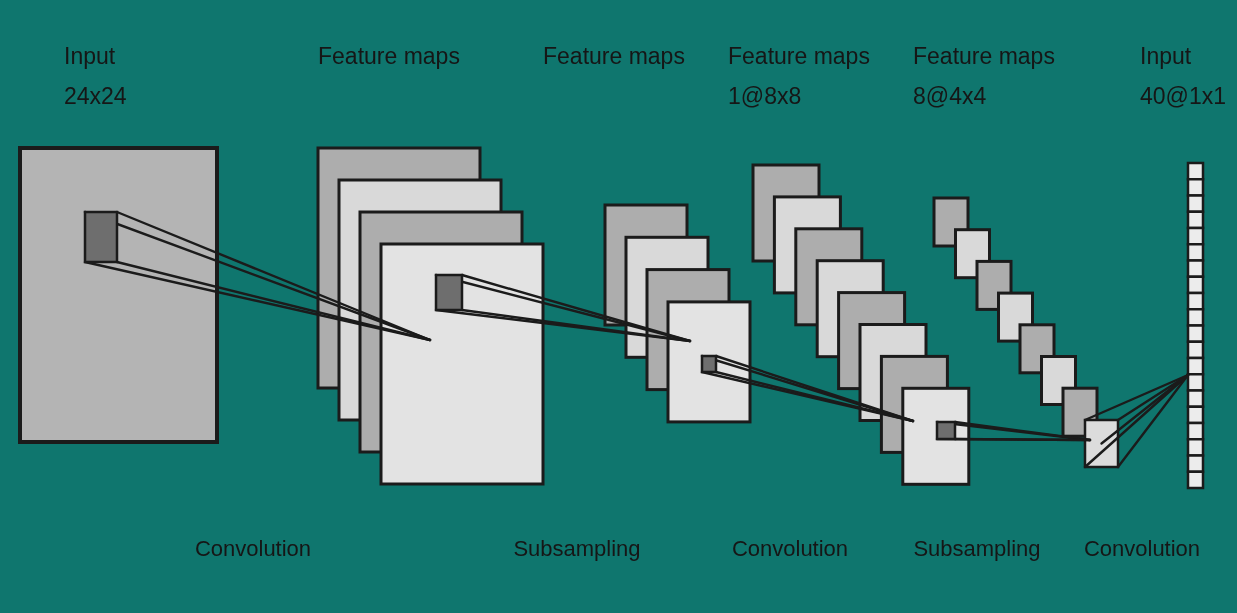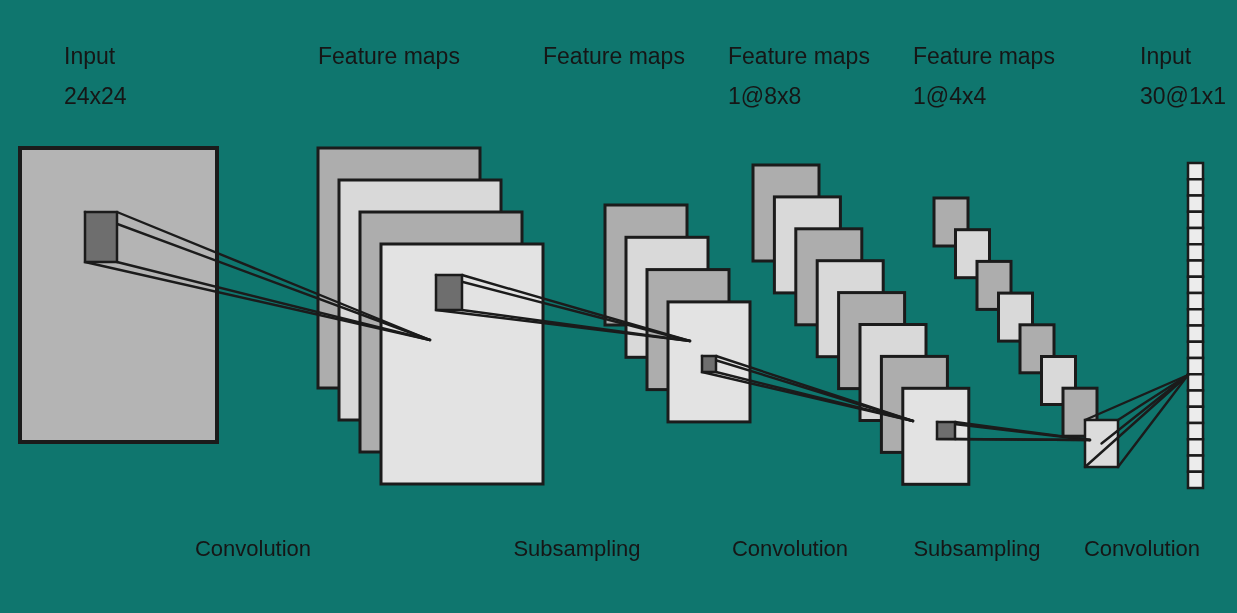--- a/index.html
+++ b/index.html
@@ -127,25 +127,25 @@
   </div>
   <div class="layer-label" style="left: 543px;">
     <span>Feature maps</span>
   </div>
   <div class="layer-label" style="left: 728px;">
     <span>Feature maps</span>
     <span>1@8x8</span>
   </div>
   <div class="layer-label" style="left: 913px;">
     <span>Feature maps</span>
-    <span>1@4x4</span>
+    <span>8@4x4</span>
   </div>
   <div class="layer-label" style="left: 1140px;">
     <span>Input</span>
-    <span>30@1x1</span>
+    <span>40@1x1</span>
   </div>
 
   <div class="op-label" style="left: 253px;">Convolution</div>
   <div class="op-label" style="left: 577px;">Subsampling</div>
   <div class="op-label" style="left: 790px;">Convolution</div>
   <div class="op-label" style="left: 977px;">Subsampling</div>
   <div class="op-label" style="left: 1142px;">Convolution</div>
 
 </div>
 

